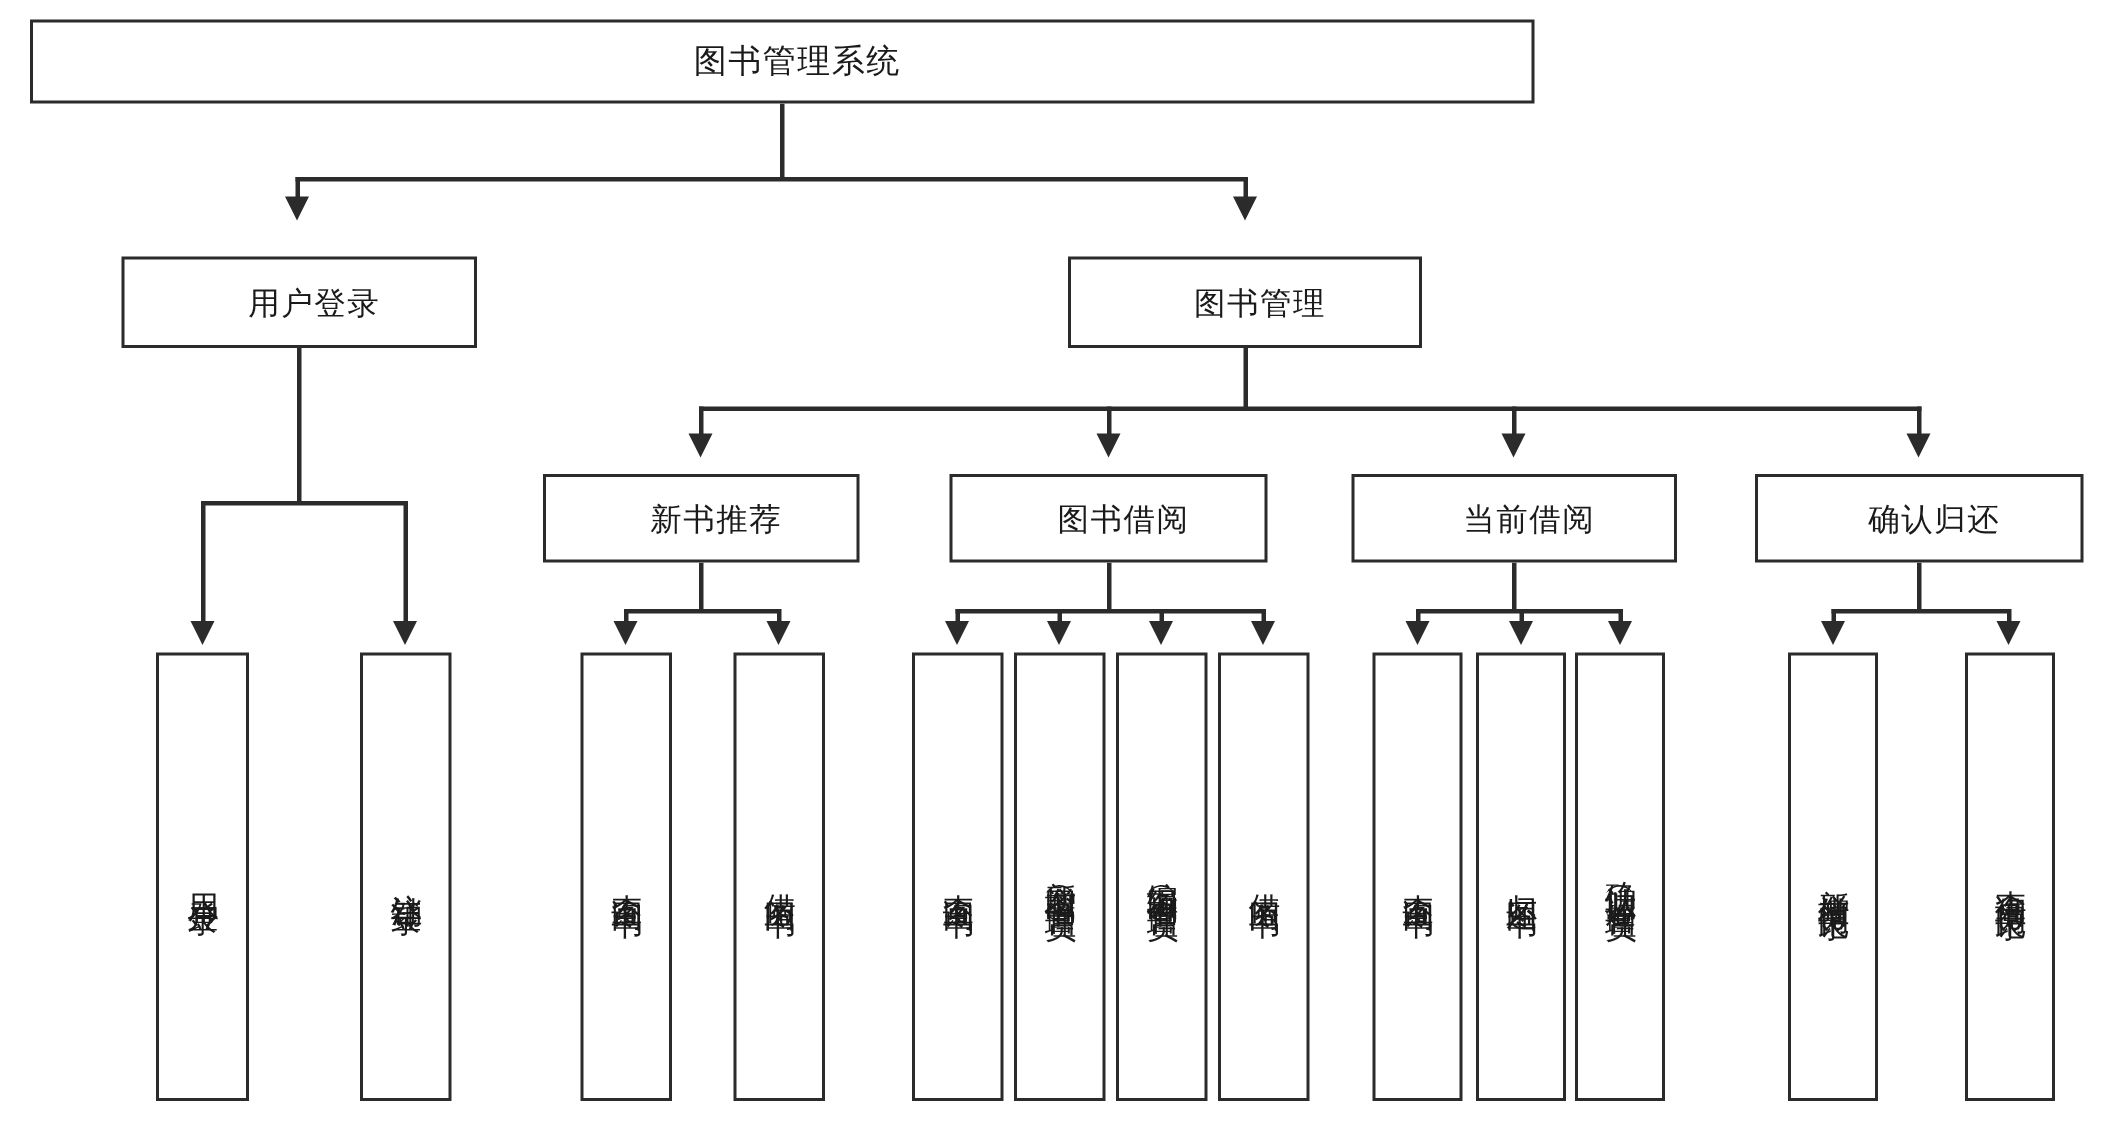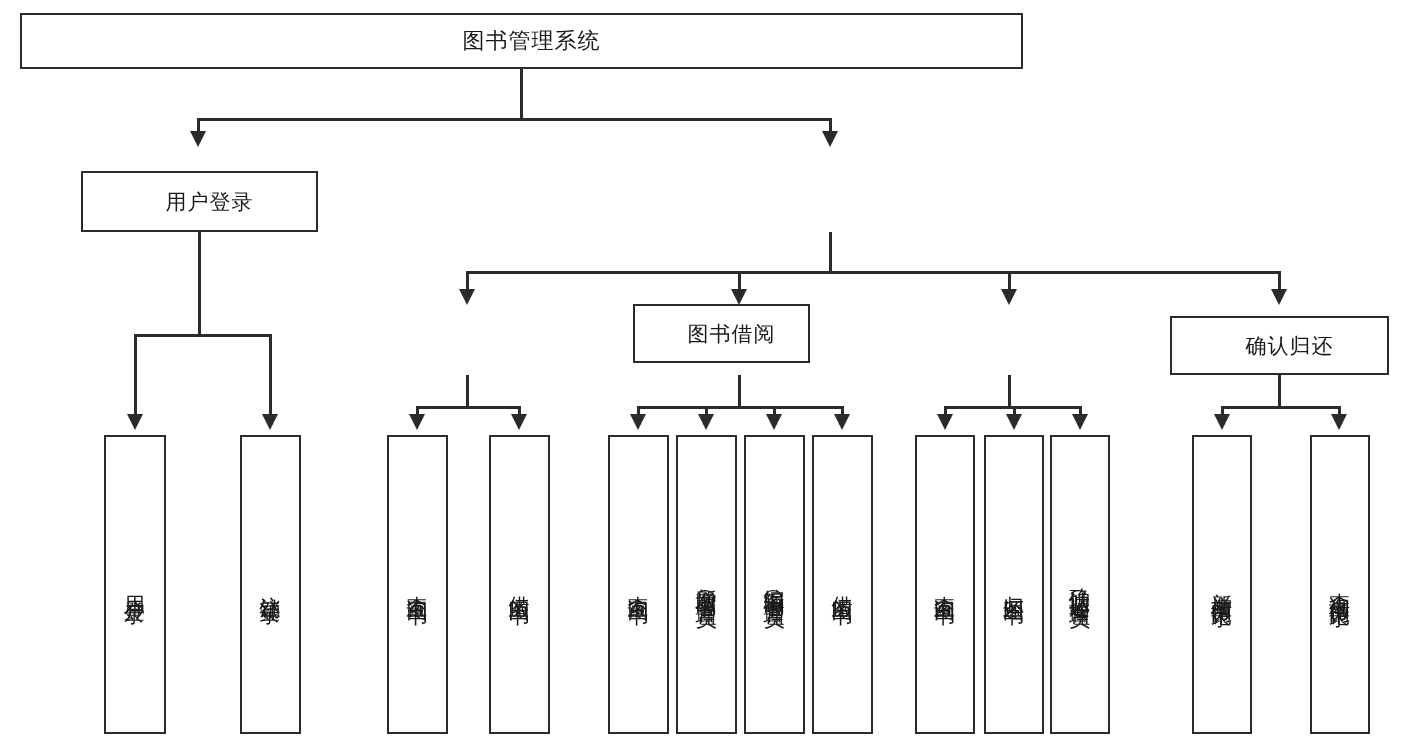--- a/index.html
+++ b/index.html
@@ -75,38 +75,47 @@
 
   <div class="ln vt" style="left:197px;top:118px;width:2.5px;height:16px;"></div>
   <div class="arrow" style="left:190px;top:131px;"></div>
   <div class="ln vt" style="left:829px;top:118px;width:2.5px;height:16px;"></div>
   <div class="arrow" style="left:822px;top:131px;"></div>
 
   <div class="node h" style="left:81px;top:171px;width:237px;height:61px;">
     <span>用户登录</span>
   </div>
 
+  <div class="node h" style="left:712px;top:171px;width:236px;height:61px;">
+    <span>图书管理</span>
+  </div>
 
   <div class="ln vt" style="left:829px;top:232px;width:2.5px;height:41px;"></div>
   <div class="ln hz" style="left:466px;top:271px;width:815px;height:2.5px;"></div>
 
   <div class="ln vt" style="left:466px;top:271px;width:2.5px;height:20px;"></div>
   <div class="arrow" style="left:459px;top:289px;"></div>
 
   <div class="ln vt" style="left:738px;top:271px;width:2.5px;height:20px;"></div>
   <div class="arrow" style="left:731px;top:289px;"></div>
 
   <div class="ln vt" style="left:1008px;top:271px;width:2.5px;height:20px;"></div>
   <div class="arrow" style="left:1001px;top:289px;"></div>
 
   <div class="ln vt" style="left:1278px;top:271px;width:2.5px;height:20px;"></div>
   <div class="arrow" style="left:1271px;top:289px;"></div>
 
-  <div class="node h" style="left:633px;top:304px;width:177px;height:59px;">
+  <div class="node h" style="left:362px;top:316px;width:211px;height:59px;">
+    <span>新书推荐</span>
+  </div>
+  <div class="node h" style="left:633px;top:316px;width:212px;height:59px;">
     <span>图书借阅</span>
+  </div>
+  <div class="node h" style="left:901px;top:316px;width:217px;height:59px;">
+    <span>当前借阅</span>
   </div>
   <div class="node h" style="left:1170px;top:316px;width:219px;height:59px;">
     <span>确认归还</span>
   </div>
 
   <div class="ln vt" style="left:198px;top:232px;width:2.5px;height:104px;"></div>
   <div class="ln hz" style="left:134px;top:334px;width:137px;height:2.5px;"></div>
   <div class="ln vt" style="left:134px;top:334px;width:2.5px;height:82px;"></div>
   <div class="arrow" style="left:127px;top:414px;"></div>
   <div class="ln vt" style="left:269px;top:334px;width:2.5px;height:82px;"></div>

